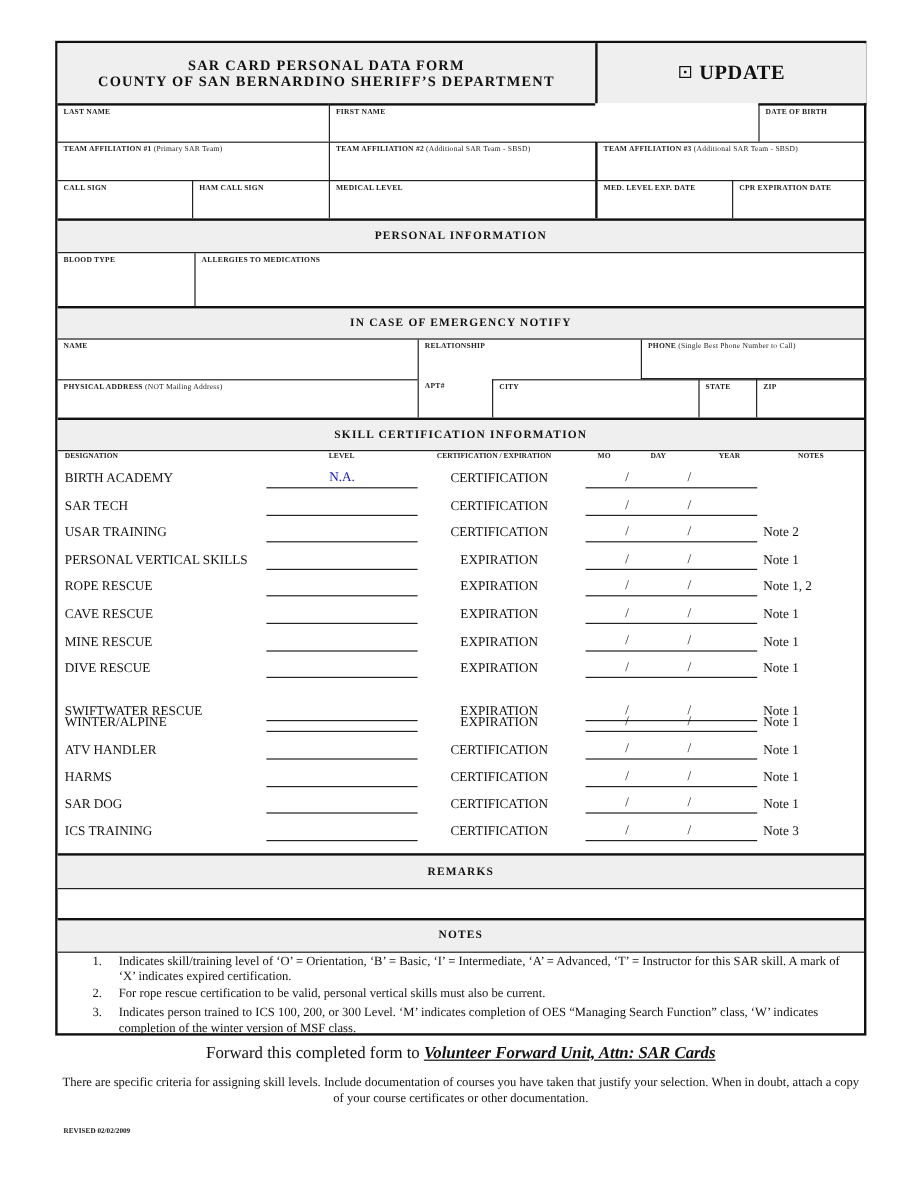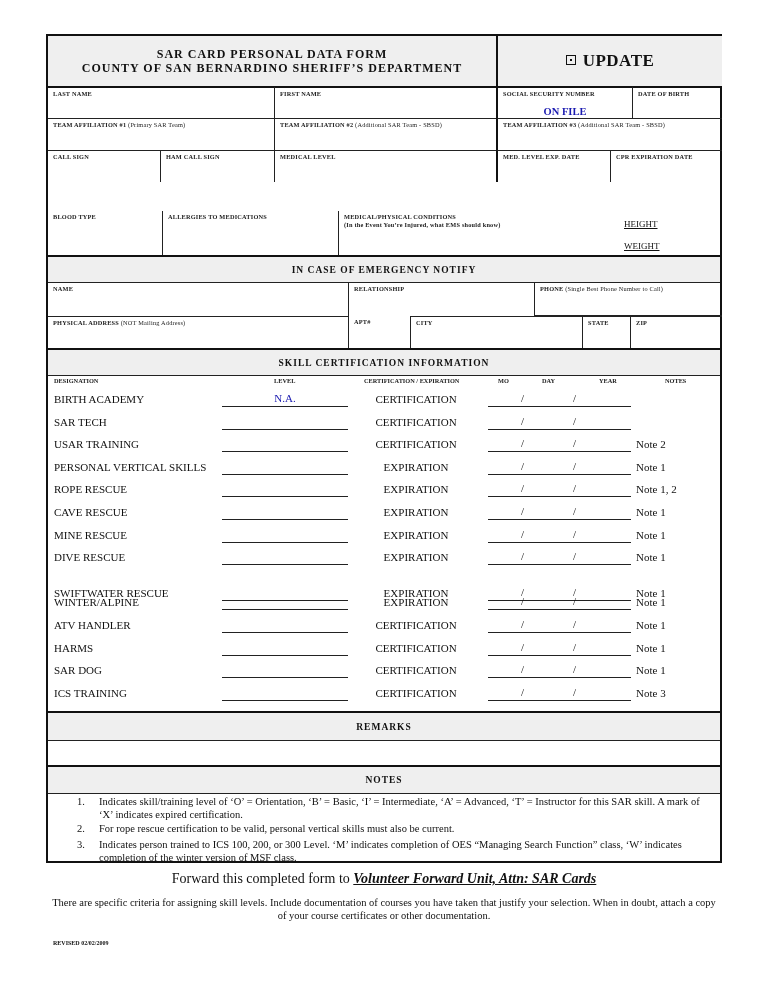--- a/index.html
+++ b/index.html
@@ -48,24 +48,20 @@
     <span class="chk"></span>
     <span>UPDATE</span>
   </div>
 
   <div class="cell btk" style="left:0;top:50px;width:226px;height:32px;">
     <span class="lbl">LAST NAME</span>
   </div>
   <div class="cell btk bl" style="left:226px;top:50px;width:222px;height:32px;">
     <span class="lbl">FIRST NAME</span>
   </div>
-  <div class="cell btk blk" style="left:448px;top:50px;width:136px;height:32px;">
-    <span class="lbl">SOCIAL SECURITY NUMBER</span>
-    <div class="onfile">ON FILE</div>
-  </div>
   <div class="cell btk bl" style="left:584px;top:50px;width:90px;height:32px;">
     <span class="lbl">DATE OF BIRTH</span>
   </div>
 
   <div class="cell bt" style="left:0;top:82px;width:226px;height:32px;">
     <span class="lbl"><span>TEAM AFFILIATION #1</span> <span class="lc">(Primary SAR Team)</span></span>
   </div>
   <div class="cell bt bl" style="left:226px;top:82px;width:222px;height:32px;">
     <span class="lbl"><span>TEAM AFFILIATION #2</span> <span class="lc">(Additional SAR Team - SBSD)</span></span>
   </div>
@@ -82,31 +78,26 @@
   <div class="cell bt bl" style="left:226px;top:114px;width:222px;height:32px;">
     <span class="lbl">MEDICAL LEVEL</span>
   </div>
   <div class="cell bt blk" style="left:448px;top:114px;width:114px;height:32px;">
     <span class="lbl">MED. LEVEL EXP. DATE</span>
   </div>
   <div class="cell bt bl" style="left:562px;top:114px;width:112px;height:32px;">
     <span class="lbl">CPR EXPIRATION DATE</span>
   </div>
 
+  <div class="band" style="top:146px;height:29px;">PERSONAL INFORMATION</div>
   <div class="cell" style="left:0;top:175px;width:114px;height:44px;">
     <span class="lbl">BLOOD TYPE</span>
   </div>
   <div class="cell bl" style="left:114px;top:175px;width:176px;height:44px;">
     <span class="lbl">ALLERGIES TO MEDICATIONS</span>
-  </div>
-  <div class="cell bl" style="left:290px;top:175px;width:384px;height:44px;">
-    <span class="lbl">MEDICAL/PHYSICAL CONDITIONS</span>
-    <span class="lbl lc" style="top:10px;font-weight:bold;text-transform:none;">(In the Event You’re Injured, what EMS should know)</span>
-    <span class="hw" style="left:285px;top:8px;">HEIGHT</span>
-    <span class="hw" style="left:285px;top:30px;">WEIGHT</span>
   </div>
 
   <div class="band" style="top:219px;height:28px;">IN CASE OF EMERGENCY NOTIFY</div>
   <div class="cell" style="left:0;top:247px;width:300px;height:33px;">
     <span class="lbl">NAME</span>
   </div>
   <div class="cell bl" style="left:300px;top:247px;width:186px;height:33px;">
     <span class="lbl">RELATIONSHIP</span>
   </div>
   <div class="cell bl" style="left:486px;top:247px;width:188px;height:33px;border-bottom:1px solid #222;">

